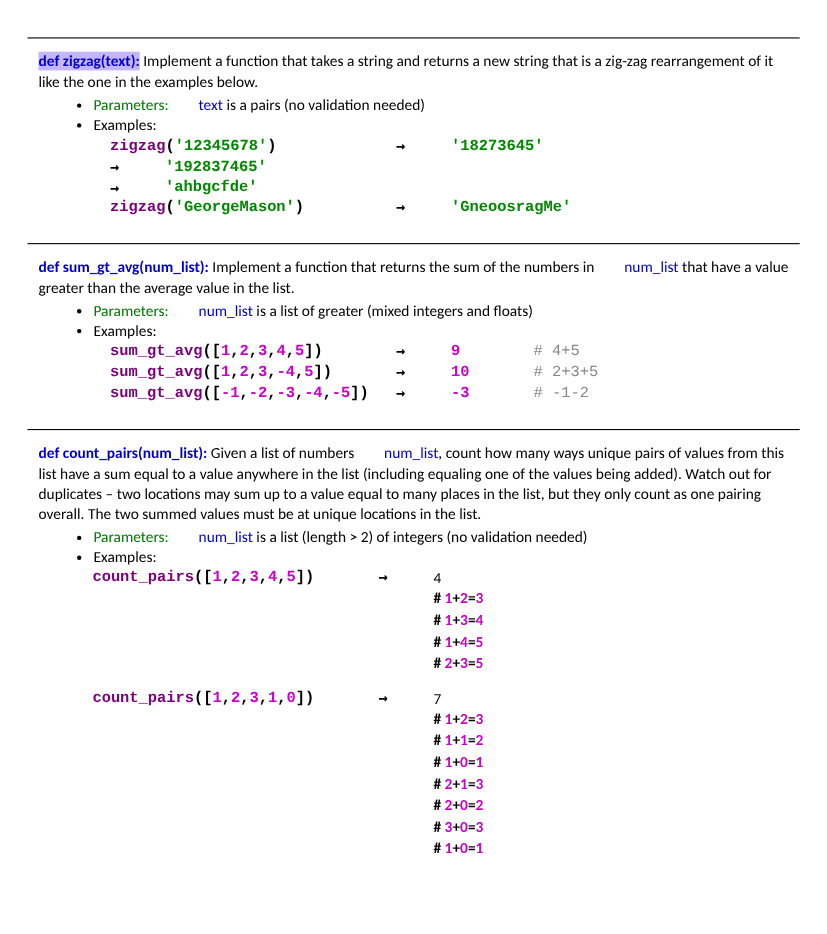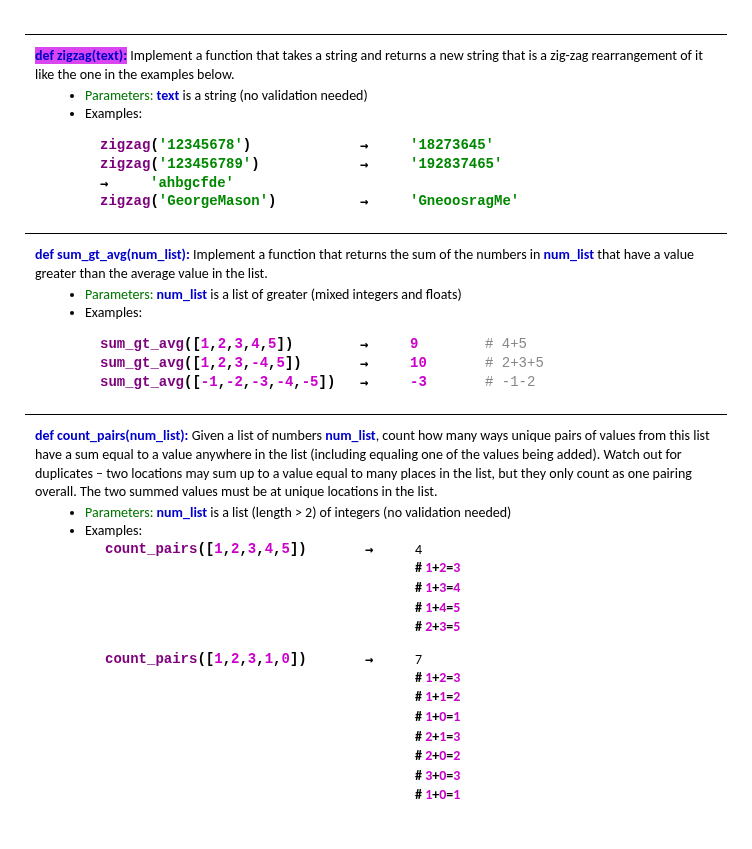--- a/index.html
+++ b/index.html
@@ -28,40 +28,41 @@
   }
   .task-desc {
     margin: 0 10px 0 10px;
     line-height: 1.35;
   }
   .fn-sig {
     color: #0000cc;
     font-weight: bold;
   }
   .fn-sig.selected {
-    background-color: #d946ef;
+    background-color: #c4b5fd;
   }
   .param-word {
     color: #007700;
   }
   .blue-bold {
     color: #0000cc;
-    font-weight: bold;
+    font-weight: normal;
+    margin-left: 24px;
   }
   ul.bullets {
     margin: 2px 0 0 0;
     padding-left: 60px;
     list-style: disc;
   }
   ul.bullets li {
     margin: 1px 0;
   }
   .example-block {
     margin-left: 75px;
-    margin-top: 14px;
+    margin-top: 2px;
   }
   .example-row {
     display: flex;
     align-items: flex-start;
     line-height: 1.35;
   }
   .col-call {
     font-family: Consolas, "Courier New", monospace;
     font-weight: bold;
     width: 260px;
@@ -86,21 +87,21 @@
   }
   .fn-name { color: #7d007d; }
   .paren   { color: #000; }
   .str     { color: #008800; }
   .num     { color: #cc00cc; }
   .bracket { color: #000; }
   .comma   { color: #000; }
 
   
   .cp-block {
-    margin-left: 80px;
+    margin-left: 59px;
     margin-top: 2px;
   }
   .cp-row {
     display: flex;
     align-items: flex-start;
   }
   .cp-call {
     font-family: Consolas, "Courier New", monospace;
     font-weight: bold;
     width: 260px;
@@ -130,31 +131,30 @@
 <body>
 
 <div class="heading-remnant">&nbsp;</div>
 <hr>
 
 <div class="task">
   <p class="task-desc">
     <span class="fn-sig selected">def zigzag(text):</span><span> Implement a function that takes a string and returns a new string that is a zig-zag rearrangement of it like the one in the examples below.</span>
   </p>
   <ul class="bullets">
-    <li><span class="param-word">Parameters:</span> <span class="blue-bold">text</span><span> is a string (no validation needed)</span></li>
+    <li><span class="param-word">Parameters:</span> <span class="blue-bold">text</span><span> is a pairs (no validation needed)</span></li>
     <li>Examples:</li>
   </ul>
   <div class="example-block">
     <div class="example-row">
       <span class="col-call"><span class="fn-name">zigzag</span><span class="paren">(</span><span class="str">'12345678'</span><span class="paren">)</span></span>
       <span class="col-arrow">→</span>
       <span class="col-result"><span class="str">'18273645'</span></span>
     </div>
     <div class="example-row">
-      <span class="col-call"><span class="fn-name">zigzag</span><span class="paren">(</span><span class="str">'123456789'</span><span class="paren">)</span></span>
       <span class="col-arrow">→</span>
       <span class="col-result"><span class="str">'192837465'</span></span>
     </div>
     <div class="example-row">
       <span class="col-arrow">→</span>
       <span class="col-result"><span class="str">'ahbgcfde'</span></span>
     </div>
     <div class="example-row">
       <span class="col-call"><span class="fn-name">zigzag</span><span class="paren">(</span><span class="str">'GeorgeMason'</span><span class="paren">)</span></span>
       <span class="col-arrow">→</span>

